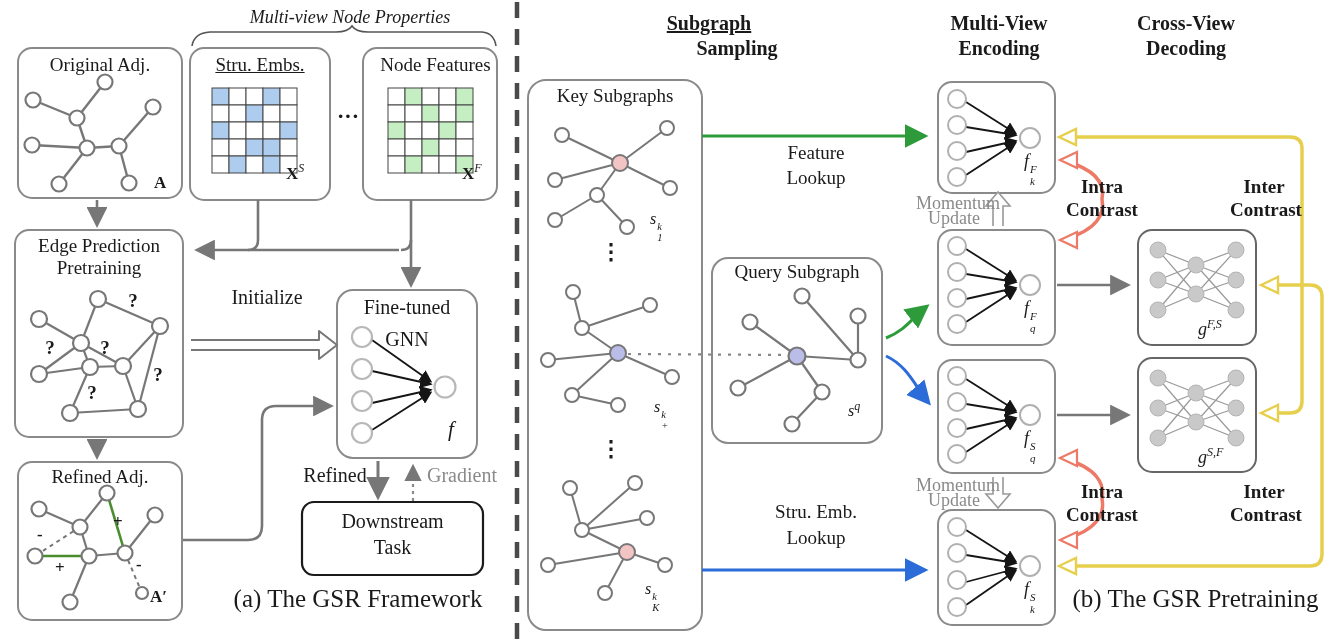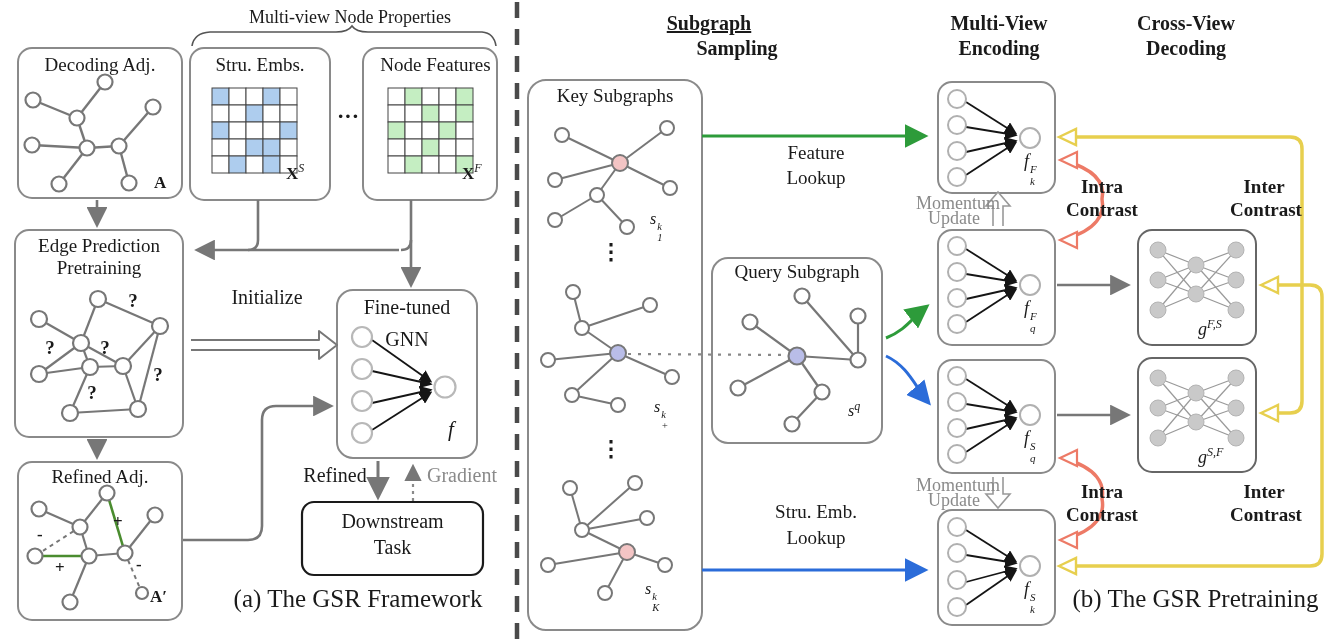--- a/index.html
+++ b/index.html
@@ -4,21 +4,21 @@
 <style>
   html,body{margin:0;padding:0;background:#fff;}
   #fig{position:relative;width:1339px;height:641px;background:#ffffff;
        font-family:"Liberation Serif","DejaVu Serif",serif;color:#1a1a1a;overflow:hidden;}
   #fig svg{position:absolute;left:0;top:0;}
   .lbl{position:absolute;white-space:nowrap;line-height:1.1;}
   .c{text-align:center;}
   .b{font-weight:bold;}
   .it{font-style:italic;}
   .gray{color:#8a8a8a;}
-  .t18{font-size:18px;}
+  .t18{font-size:18px;font-style:italic;}
   .t19{font-size:19px;}
   .t20{font-size:20px;}
   .t25{font-size:25px;}
   .t17{font-size:17px;}
   .t22{font-size:22px;}
   .sm{font-size:18px;}
   .mvar{font-style:italic;font-size:18px;}
   .f21{font-size:21px;}
   .stack{display:inline-flex;flex-direction:column;align-items:flex-start;
          font-size:11px;line-height:1.05;margin-left:1px;vertical-align:-6px;font-style:italic;}
@@ -456,23 +456,23 @@
     <polygon points="1060,240 1077,232 1077,248" fill="#fff" stroke="#ed7a66" stroke-width="2.2"></polygon>
   </g>
   <g>
     <path d="M1065,459 C1097,468 1105,484 1102,499 C1105,514 1097,530 1065,539" fill="none" stroke="#ed7a66" stroke-width="3.5"></path>
     <polygon points="1060,458 1077,450 1077,466" fill="#fff" stroke="#ed7a66" stroke-width="2.2"></polygon>
     <polygon points="1060,540 1077,532 1077,548" fill="#fff" stroke="#ed7a66" stroke-width="2.2"></polygon>
   </g>
 </svg>
 
 <div class="lbl c t18" style="left:215px;top:8px;width:270px;">Multi-view Node Properties</div>
-<div class="lbl c t19" style="left:28px;top:55px;width:144px;">Decoding Adj.</div>
+<div class="lbl c t19" style="left:28px;top:55px;width:144px;">Original Adj.</div>
 <div class="lbl b t17" style="left:154px;top:174px;">A</div>
-<div class="lbl c t19" style="left:192px;top:55px;width:136px;">Stru. Embs.</div>
+<div class="lbl c t19" style="left:192px;top:55px;width:136px;text-decoration:underline;">Stru. Embs.</div>
 <div class="lbl t17" style="left:286px;top:162px;"><b>X</b><sup class="pl">S</sup></div>
 <div class="lbl c b t22" style="left:332px;top:104px;width:32px;">···</div>
 <div class="lbl c t19" style="left:364px;top:55px;width:143px;">Node Features</div>
 <div class="lbl t17" style="left:462px;top:162px;"><b>X</b><sup class="pl">F</sup></div>
 <div class="lbl c t19" style="left:18px;top:236px;width:162px;">Edge Prediction</div>
 <div class="lbl c t19" style="left:18px;top:258px;width:162px;">Pretraining</div>
 <div class="lbl qm" style="left:124px;top:291px;">?</div>
 <div class="lbl qm" style="left:41px;top:338px;">?</div>
 <div class="lbl qm" style="left:96px;top:338px;">?</div>
 <div class="lbl qm" style="left:149px;top:365px;">?</div>

